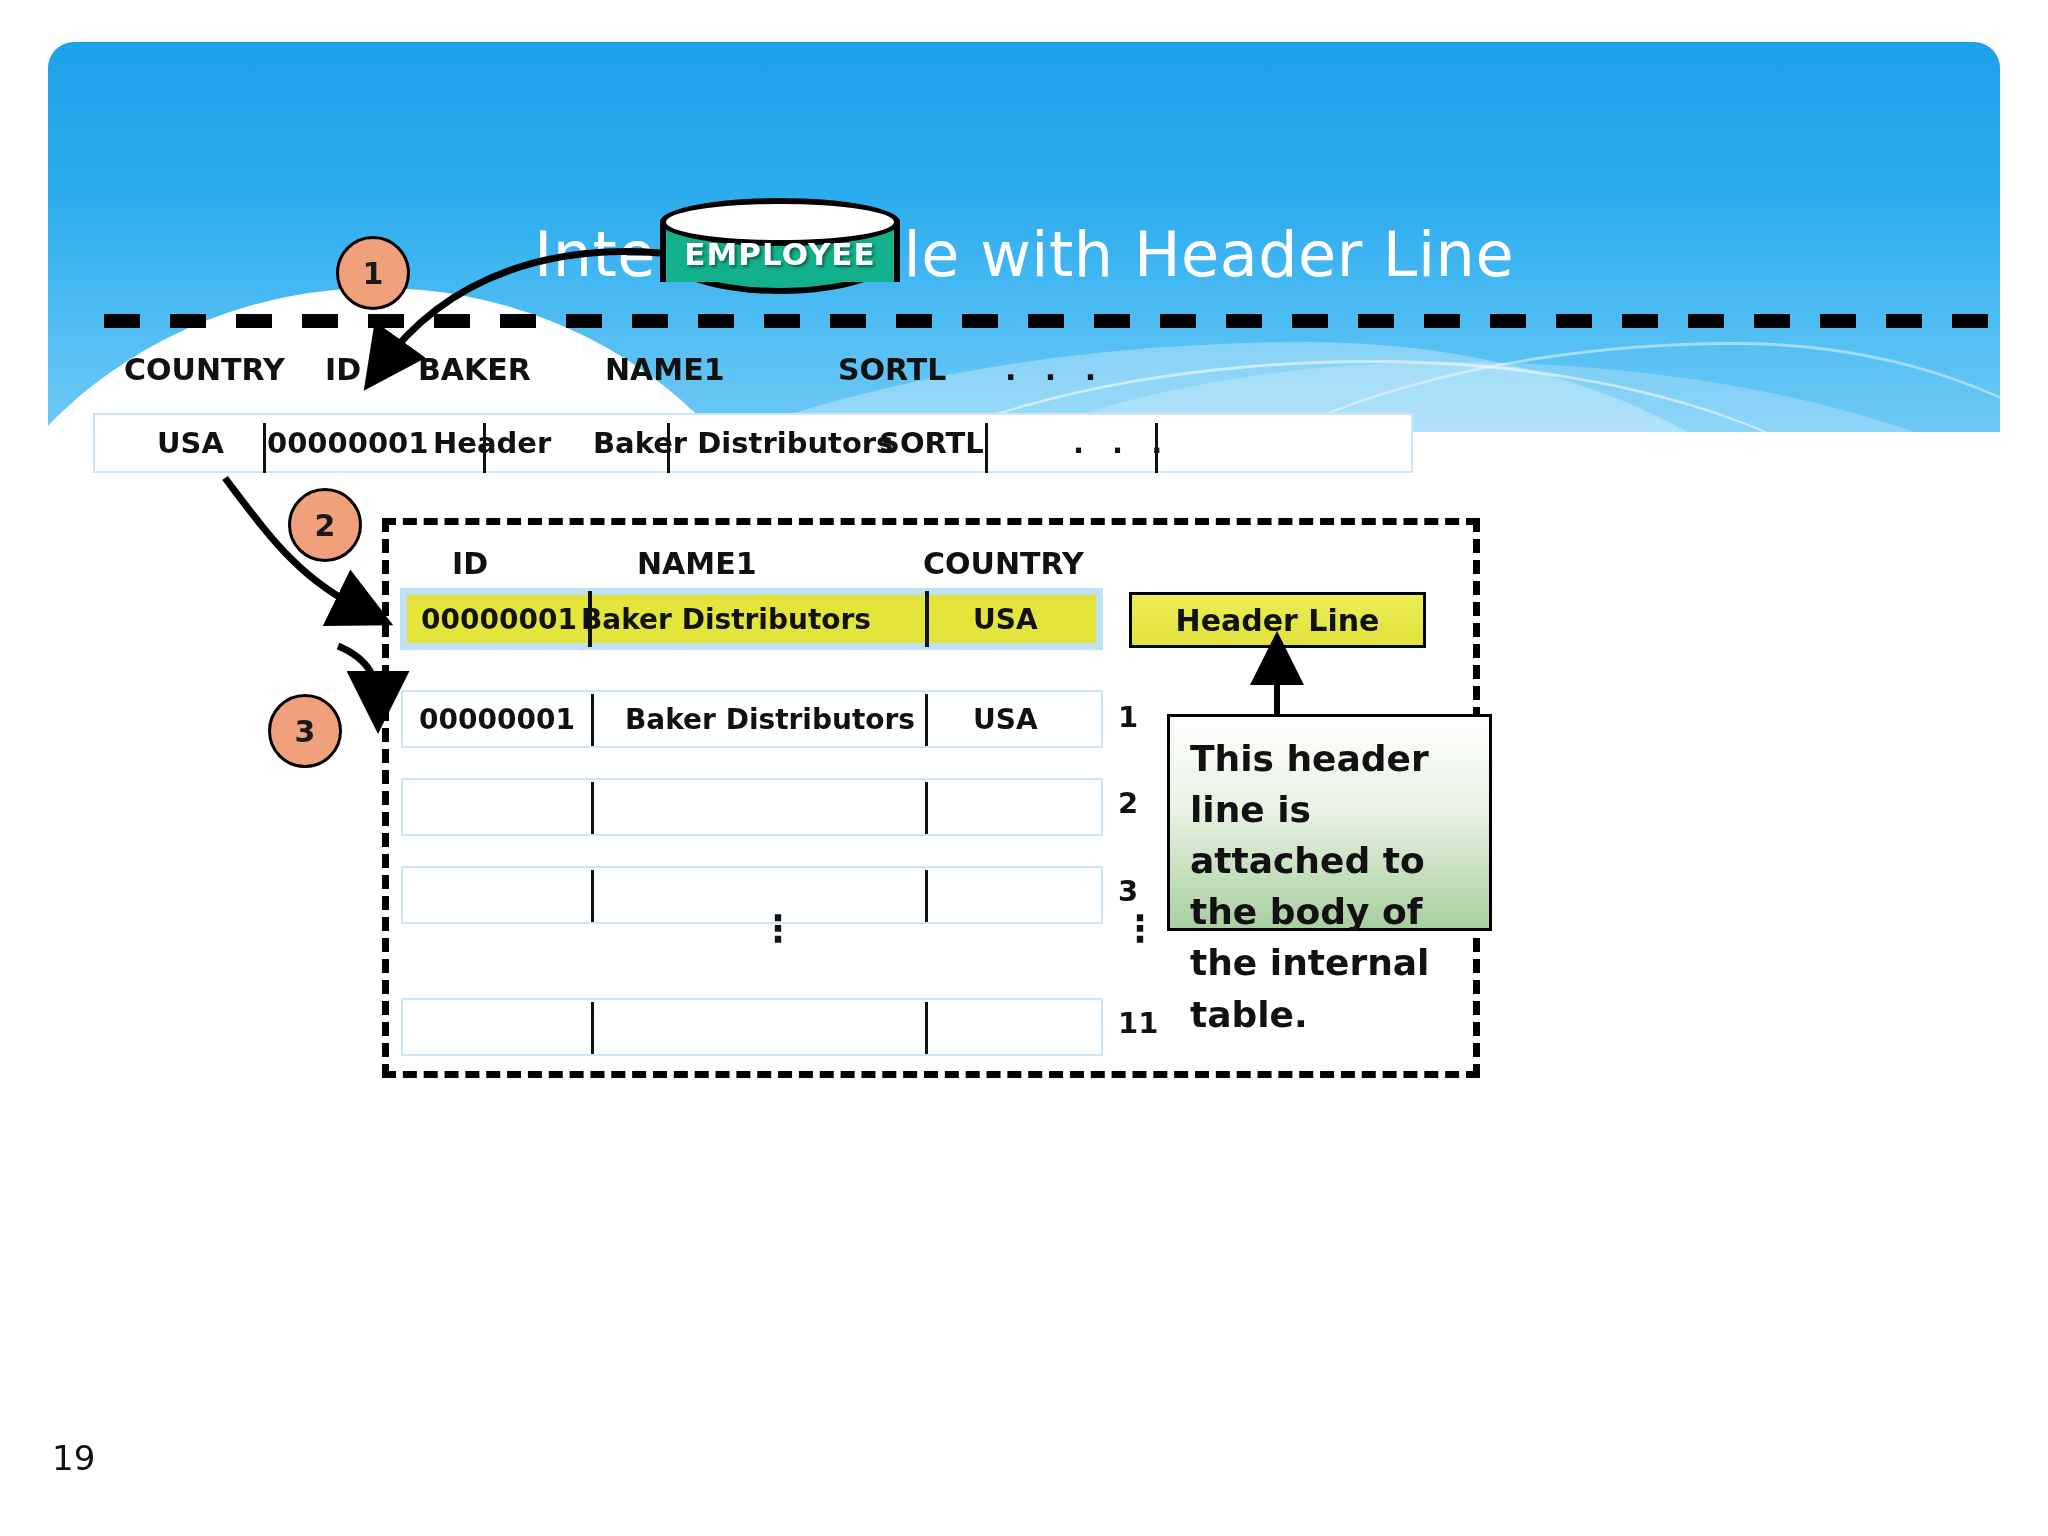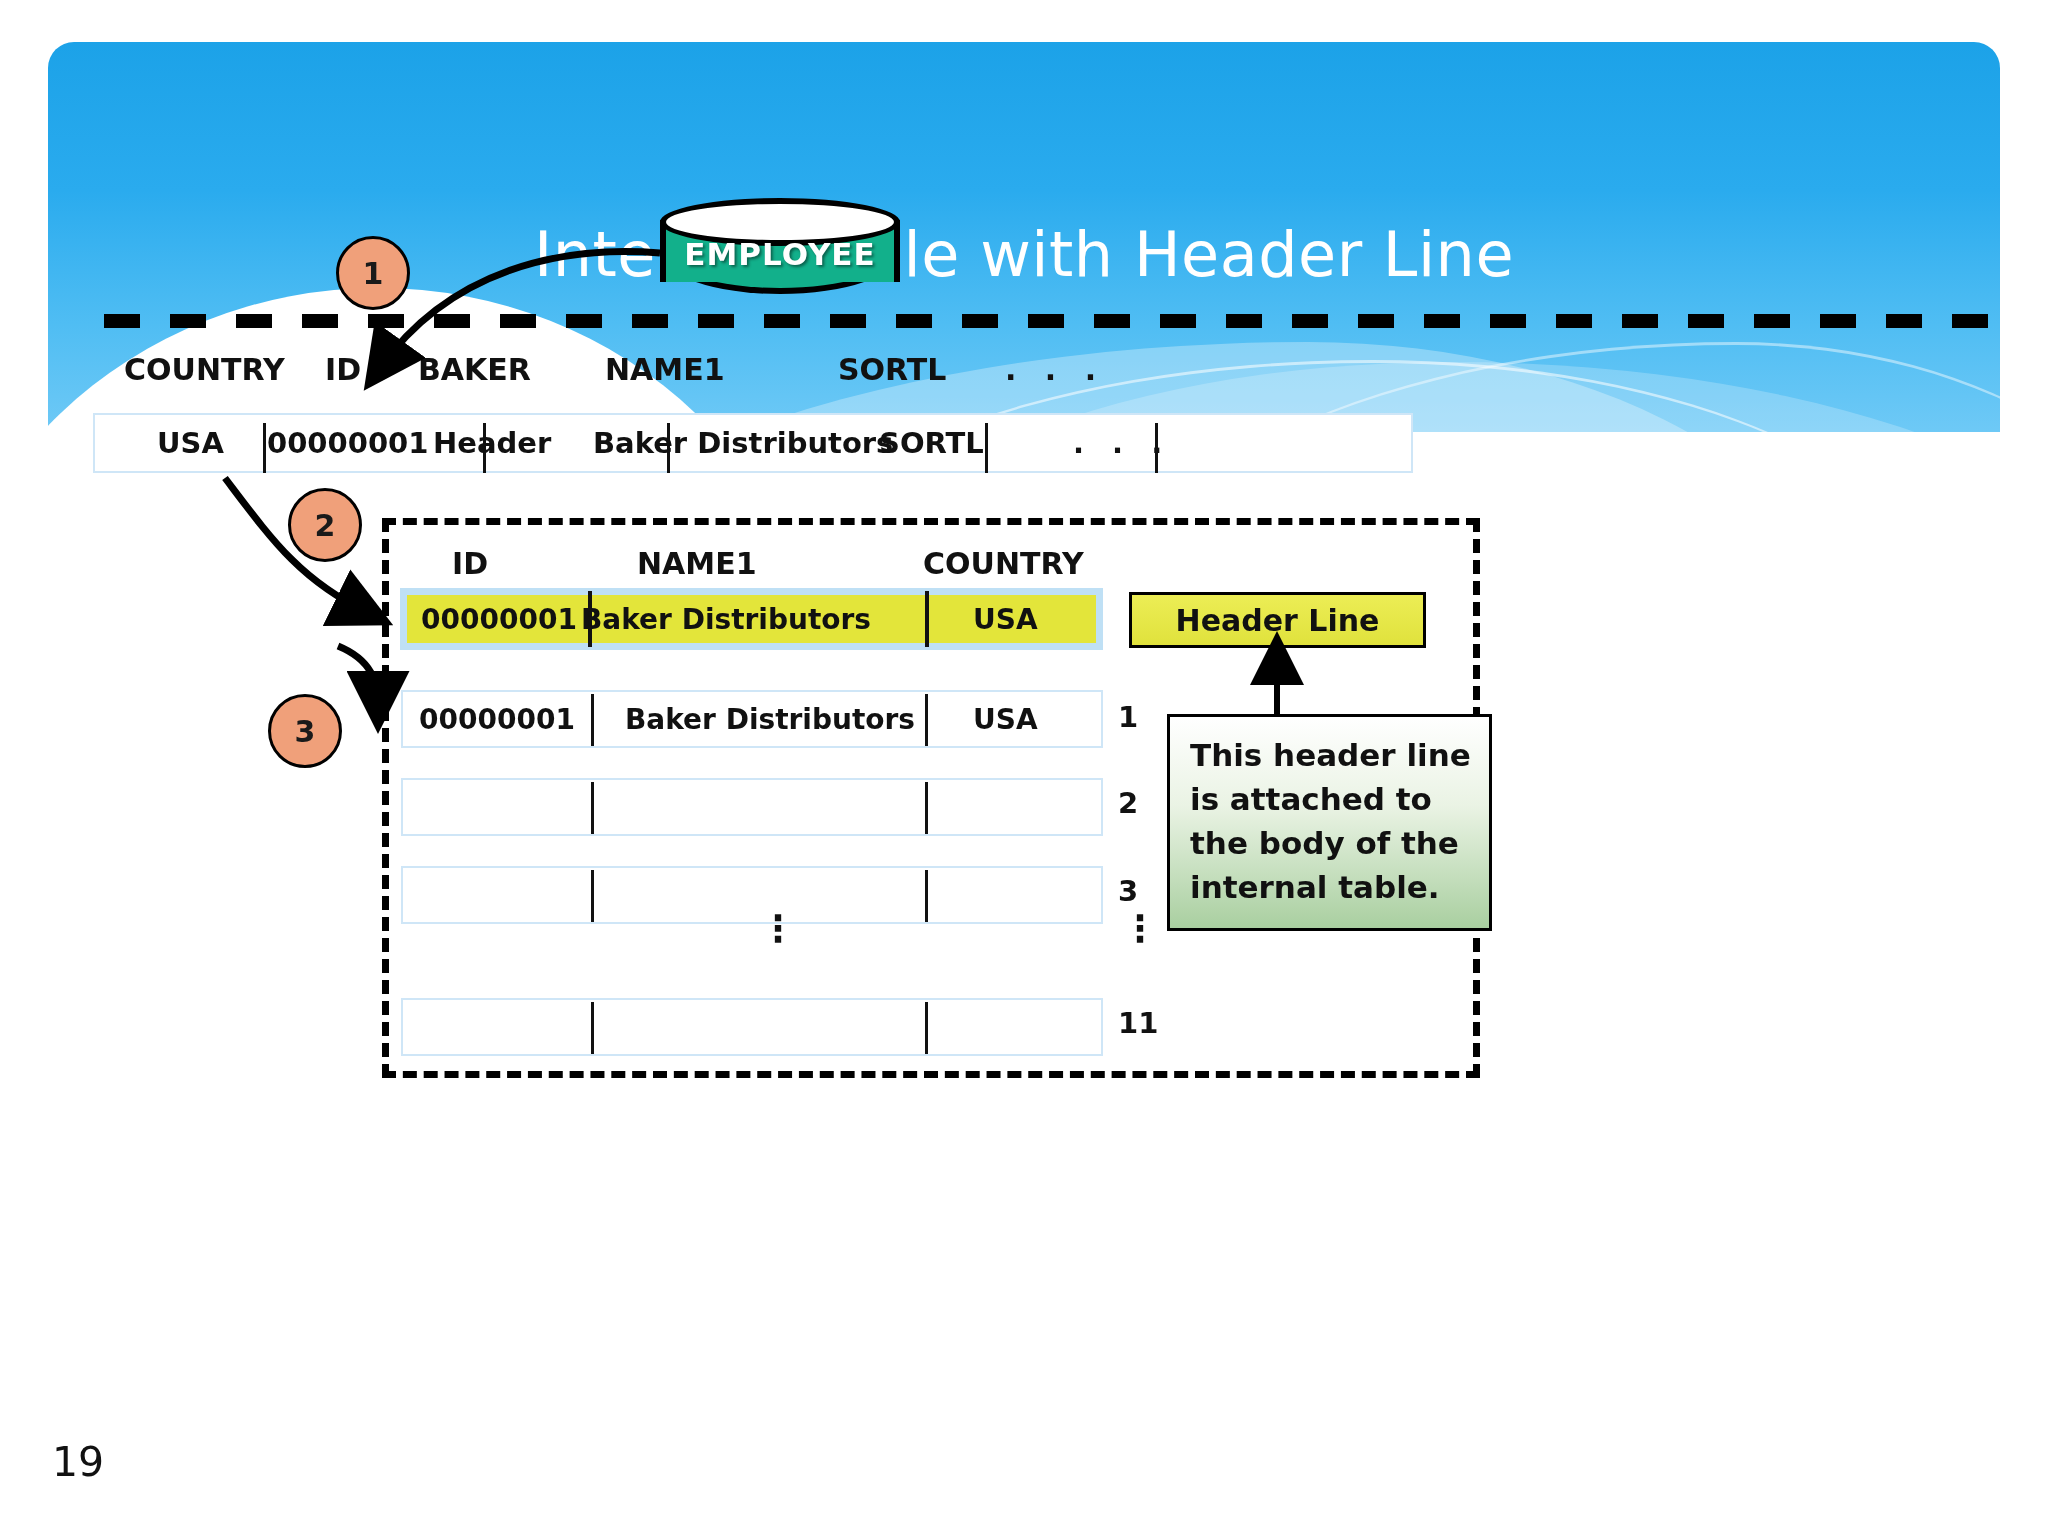--- a/index.html
+++ b/index.html
@@ -188,27 +188,27 @@
     display:flex;align-items:center;justify-content:center;
     font-weight:bold;font-size:30px;color:#111;
     font-family:"DejaVu Sans", sans-serif;
   }
 
   .note-box{
     position:absolute;left:1167px;top:714px;width:325px;height:217px;
     background:linear-gradient(180deg,#ffffff 0%,#eaf3e4 42%,#a9cfa0 100%);
     border:3px solid #000;box-sizing:border-box;
     padding:16px 14px 0 20px;
-    font-weight:bold;font-size:31px;line-height:1.42;color:#111;
+    font-weight:bold;font-size:36px;line-height:1.42;color:#111;
     font-family:"DejaVu Sans", sans-serif;
   }
 
   
   .pagenum{
-    position:absolute;left:52px;top:1438px;font-size:41px;color:#111;
+    position:absolute;left:52px;top:1438px;font-size:34px;color:#111;
     font-family:"DejaVu Sans", sans-serif;
   }
   svg.ov{position:absolute;left:0;top:0;width:2048px;height:1536px;pointer-events:none;}
 </style>
 </head>
 <body>
 
 <div class="slide">
 
   <div class="banner">

